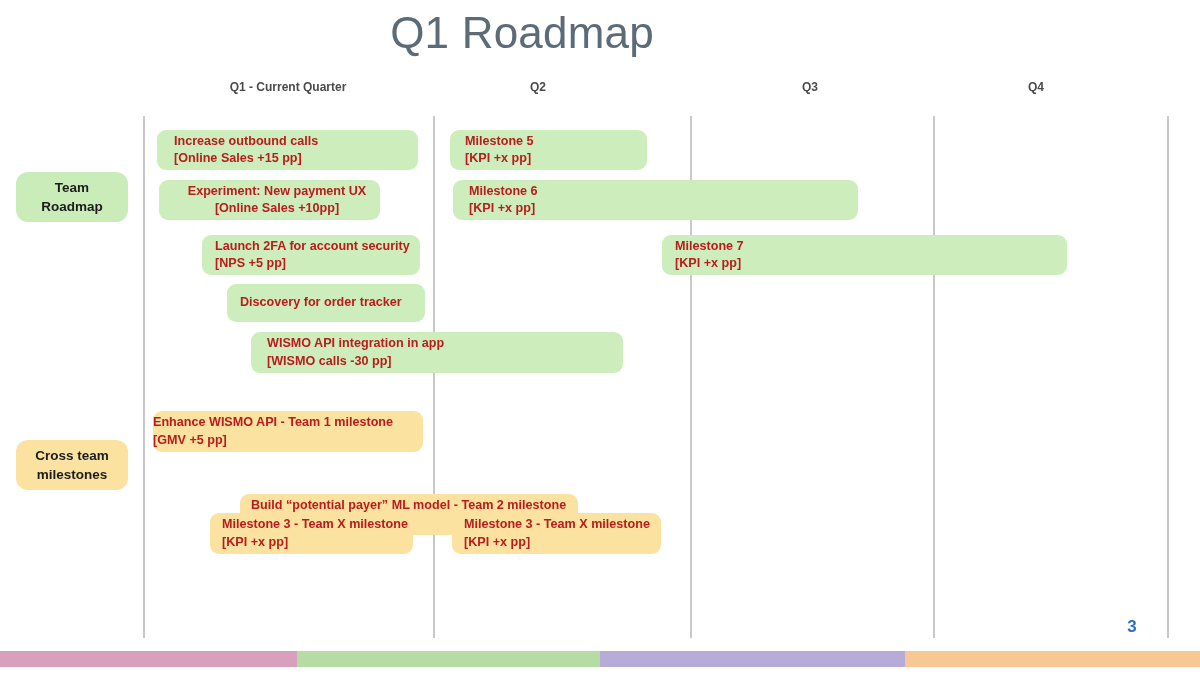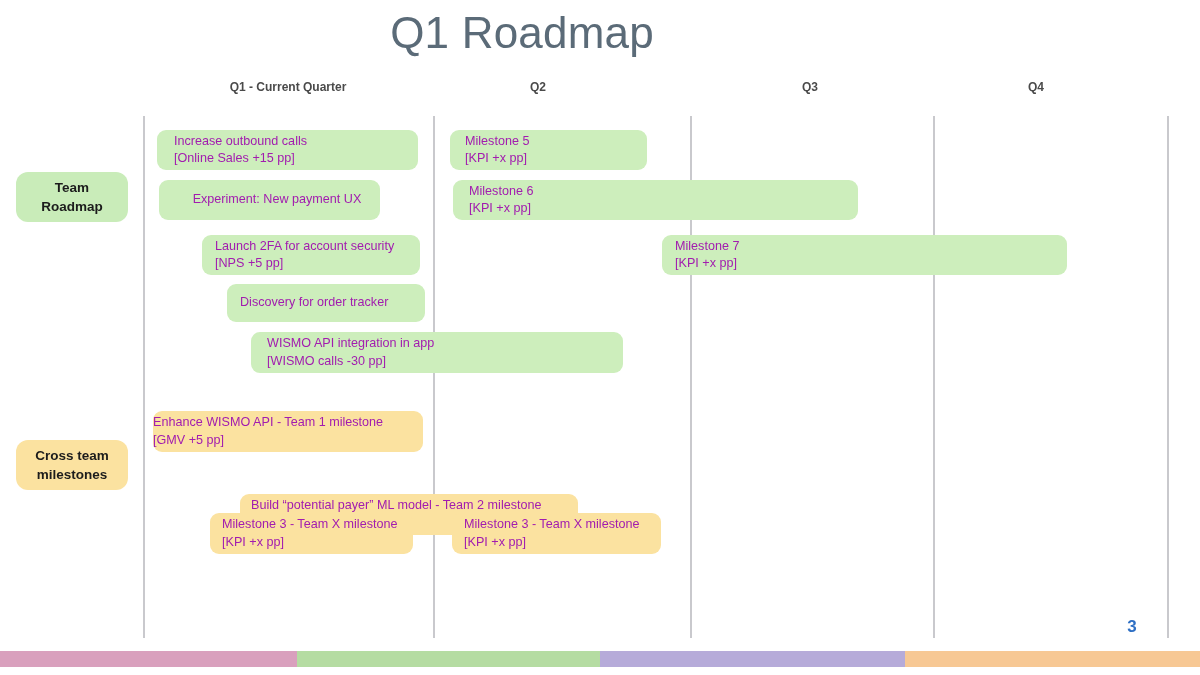--- a/index.html
+++ b/index.html
@@ -73,22 +73,22 @@
     padding: 8px 0 8px 0;
     display: flex;
     flex-direction: column;
     justify-content: center;
   }
   .bar.green  { background: #cdeebc; }
   .bar.yellow { background: #fbe2a0; }
   .bar .line1,
   .bar .line2 {
     font-size: 12.6px;
-    font-weight: normal;
-    color: #a21caf;
+    font-weight: bold;
+    color: #b91c1c;
     line-height: 17.5px;
     white-space: nowrap;
   }
   .bar .line2:empty { display: none; }
 
   
   #strip {
     position: absolute;
     left: 0; bottom: 8px;
     width: 1200px; height: 16px;
@@ -144,20 +144,21 @@
       <div class="bar green" style="left: 157px; top: 130px; width: 261px; height: 40px; padding-left: 17px;">
         <div class="line1">Increase outbound calls</div>
         <div class="line2">[Online Sales +15 pp]</div>
       </div>
       <div class="bar green" style="left: 450px; top: 130px; width: 197px; height: 40px; padding-left: 15px;">
         <div class="line1">Milestone 5</div>
         <div class="line2">[KPI +x pp]</div>
       </div>
       <div class="bar green" style="left: 159px; top: 180px; width: 221px; height: 40px; padding-left: 15px; text-align: center;">
         <div class="line1">Experiment: New payment UX</div>
+        <div class="line2">[Online Sales +10pp]</div>
       </div>
       <div class="bar green" style="left: 453px; top: 180px; width: 405px; height: 40px; padding-left: 16px;">
         <div class="line1">Milestone 6</div>
         <div class="line2">[KPI +x pp]</div>
       </div>
       <div class="bar green" style="left: 202px; top: 235px; width: 218px; height: 40px; padding-left: 13px;">
         <div class="line1">Launch 2FA for account security</div>
         <div class="line2">[NPS +5 pp]</div>
       </div>
       <div class="bar green" style="left: 662px; top: 235px; width: 405px; height: 40px; padding-left: 13px;">

